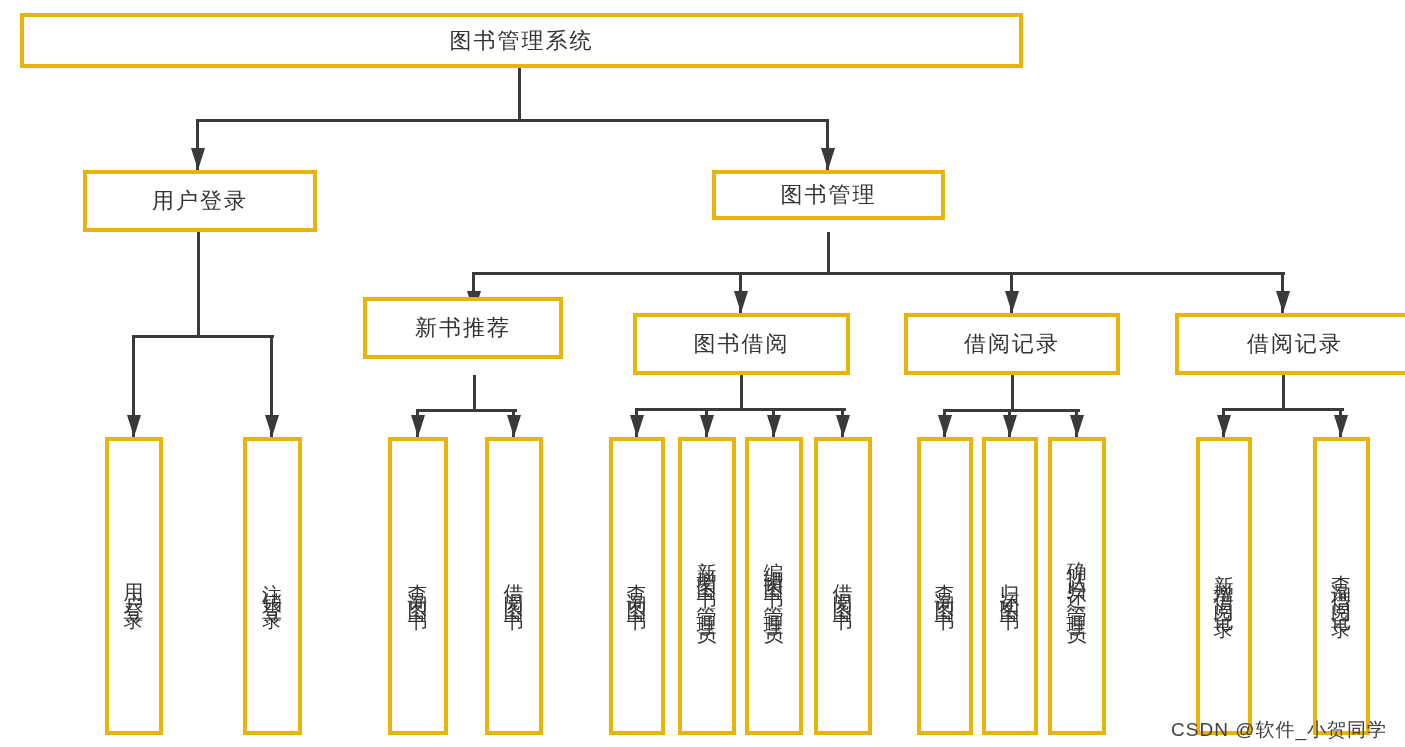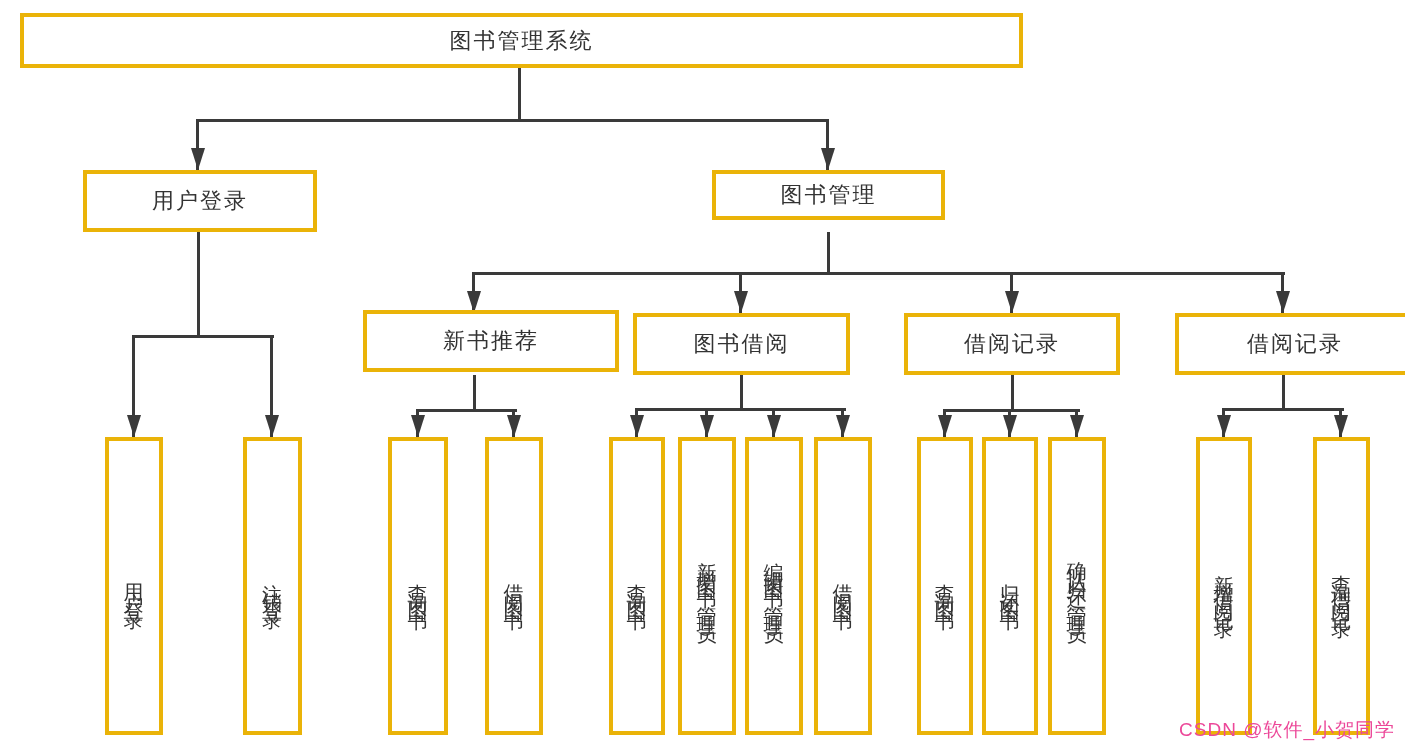--- a/index.html
+++ b/index.html
@@ -56,24 +56,24 @@
     bottom: 0;
     transform: translateX(-50%);
     width: 0;
     height: 0;
     border-left: 7px solid transparent;
     border-right: 7px solid transparent;
     border-top: 22px solid #3a3a3a;
   }
   .watermark {
     position: absolute;
-    right: 10px;
+    right: 18px;
     bottom: 4px;
     font-size: 19px;
-    color: #ec4899;
+    color: #404040;
     letter-spacing: 1px;
     z-index: 3;
     white-space: nowrap;
   }
 </style>
 </head>
 <body>
 
 <div class="canvas">
 
@@ -98,21 +98,21 @@
   <div class="arrow" style="left:132px;top:335px;height:102px"></div>
   <div class="arrow" style="left:270px;top:335px;height:102px"></div>
 
   <div class="line" style="left:827px;top:232px;width:3px;height:40px"></div>
   <div class="line" style="left:473px;top:272px;width:812px;height:3px"></div>
   <div class="arrow" style="left:472px;top:272px;height:41px"></div>
   <div class="arrow" style="left:739px;top:272px;height:41px"></div>
   <div class="arrow" style="left:1010px;top:272px;height:41px"></div>
   <div class="arrow" style="left:1281px;top:272px;height:41px"></div>
 
-  <div class="box h" style="left:363px;top:310px;width:256px;height:62px">
+  <div class="box h" style="left:363px;top:297px;width:200px;height:62px">
     <span>新书推荐</span>
   </div>
   <div class="box h" style="left:633px;top:313px;width:217px;height:62px">
     <span>图书借阅</span>
   </div>
   <div class="box h" style="left:904px;top:313px;width:216px;height:62px">
     <span>借阅记录</span>
   </div>
   <div class="box h" style="left:1175px;top:313px;width:240px;height:62px">
     <span>借阅记录</span>

